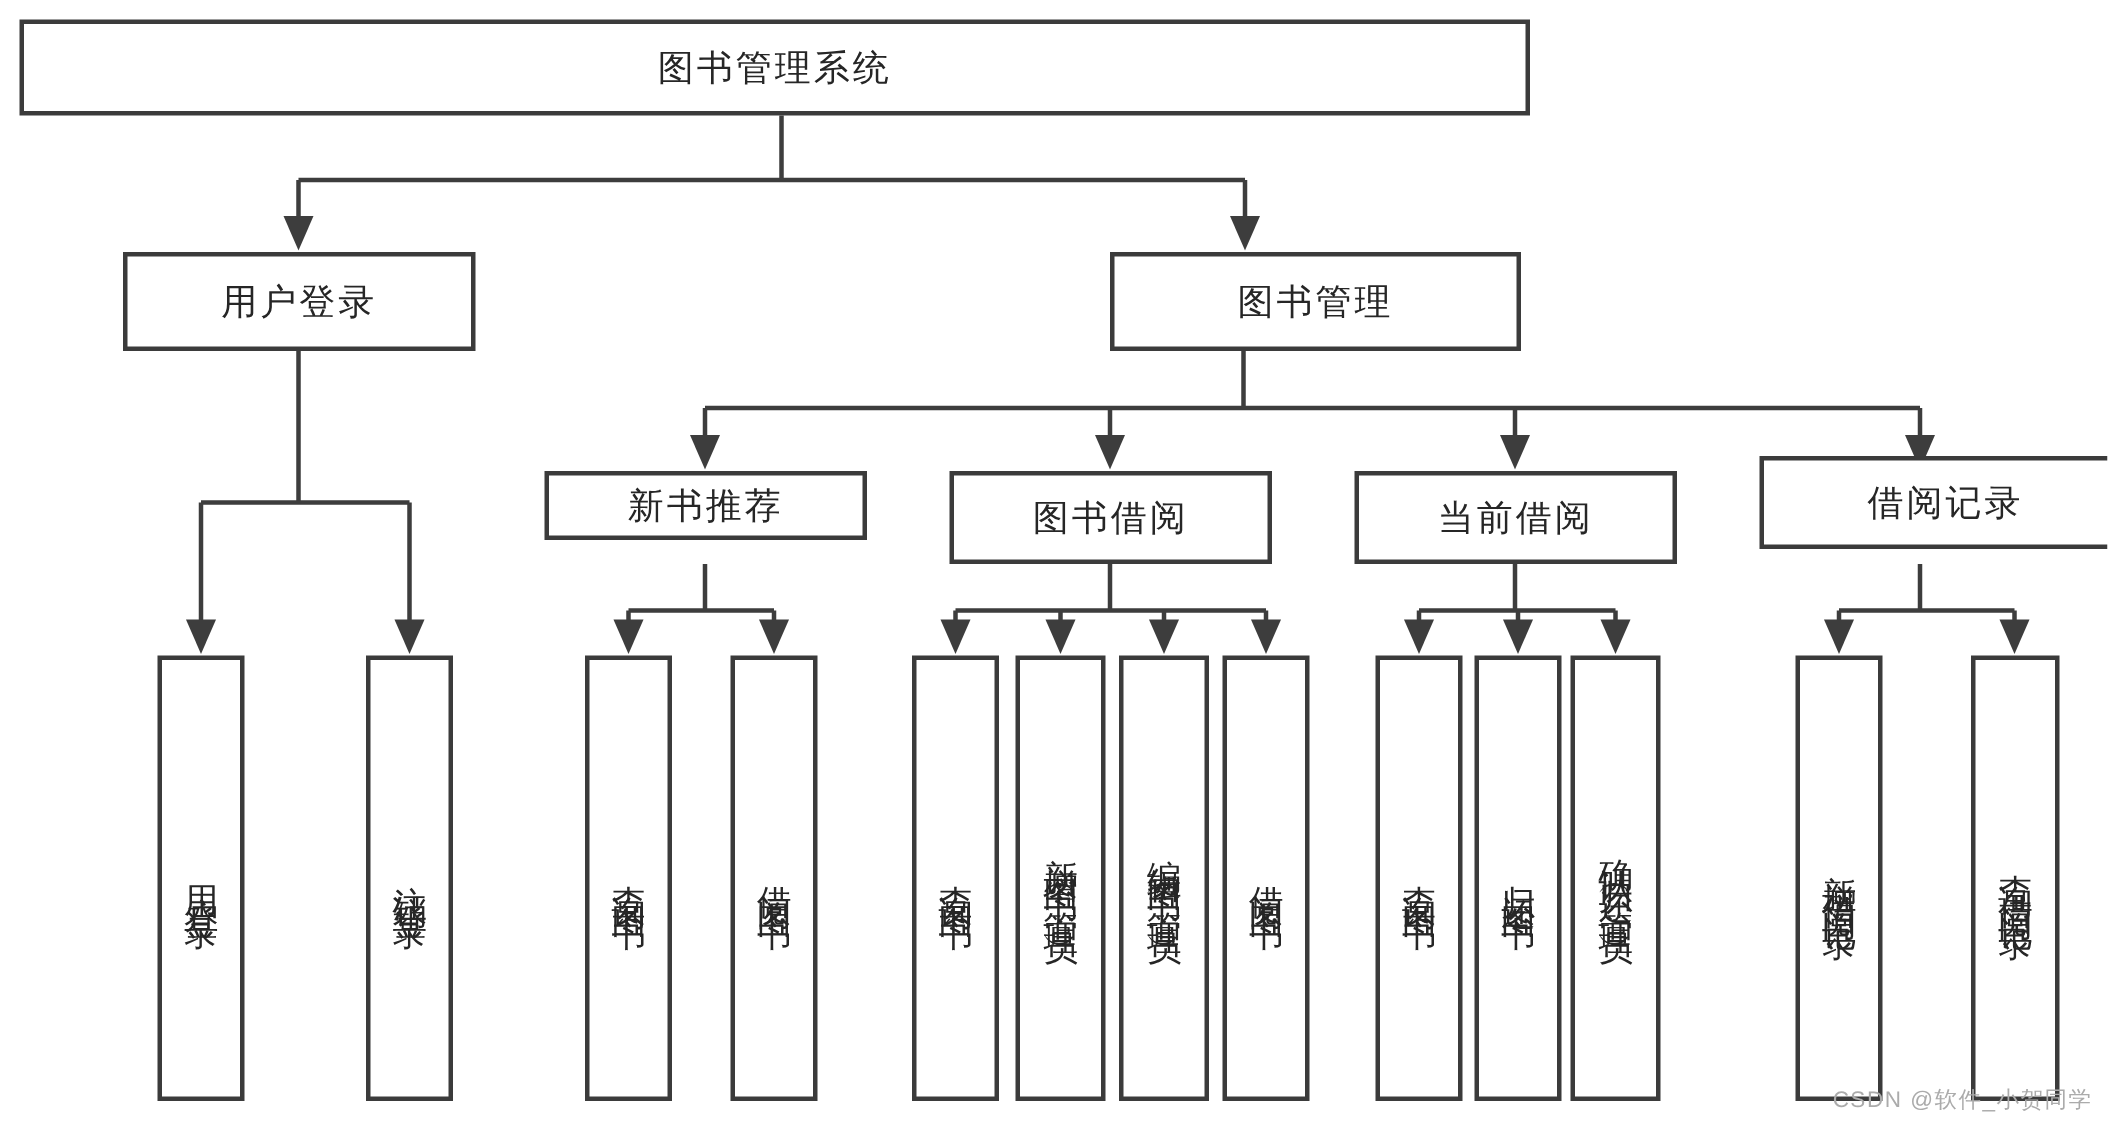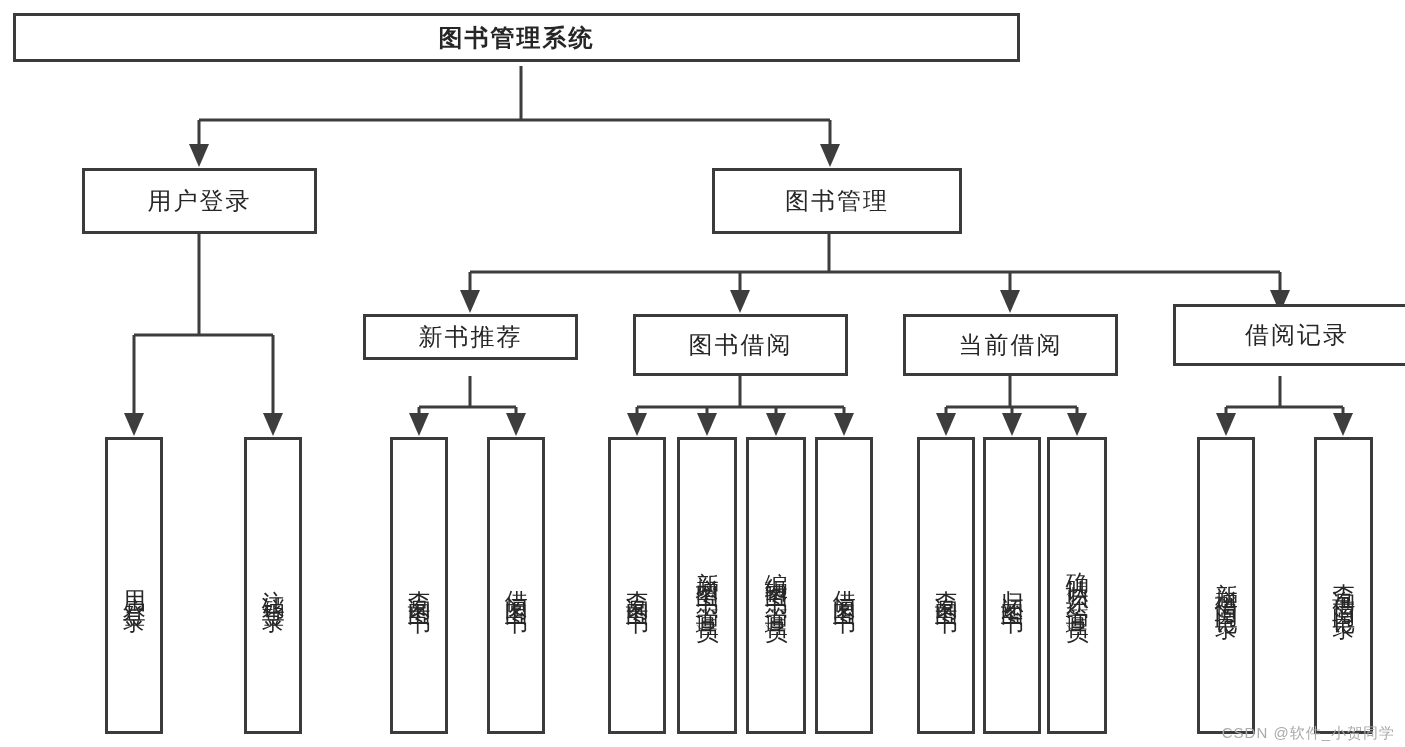--- a/index.html
+++ b/index.html
@@ -80,28 +80,28 @@
       <polygon points="766,413 786,413 776,436"></polygon>
       <polygon points="834,413 854,413 844,436"></polygon>
       <polygon points="936,413 956,413 946,436"></polygon>
       <polygon points="1002,413 1022,413 1012,436"></polygon>
       <polygon points="1067,413 1087,413 1077,436"></polygon>
       <polygon points="1216,413 1236,413 1226,436"></polygon>
       <polygon points="1333,413 1353,413 1343,436"></polygon>
     </g>
   </svg>
 
-  <div class="node h-node" style="left:13px;top:13px;width:1007px;height:49px;font-weight:bold;">
+  <div class="node h-node" style="left:13px;top:13px;width:1007px;height:64px;">
     <span>图书管理系统</span>
   </div>
 
   <div class="node h-node" style="left:82px;top:168px;width:235px;height:66px;">
     <span>用户登录</span>
   </div>
-  <div class="node h-node" style="left:712px;top:168px;width:250px;height:66px;font-family:Liberation Serif, serif;">
+  <div class="node h-node" style="left:740px;top:168px;width:274px;height:66px;font-family:Liberation Serif, serif;">
     <span>图书管理</span>
   </div>
 
   <div class="node h-node" style="left:363px;top:314px;width:215px;height:46px;">
     <span>新书推荐</span>
   </div>
   <div class="node h-node" style="left:903px;top:314px;width:215px;height:62px;">
     <span>当前借阅</span>
   </div>
   <div class="node h-node" style="left:633px;top:314px;width:215px;height:62px;">

